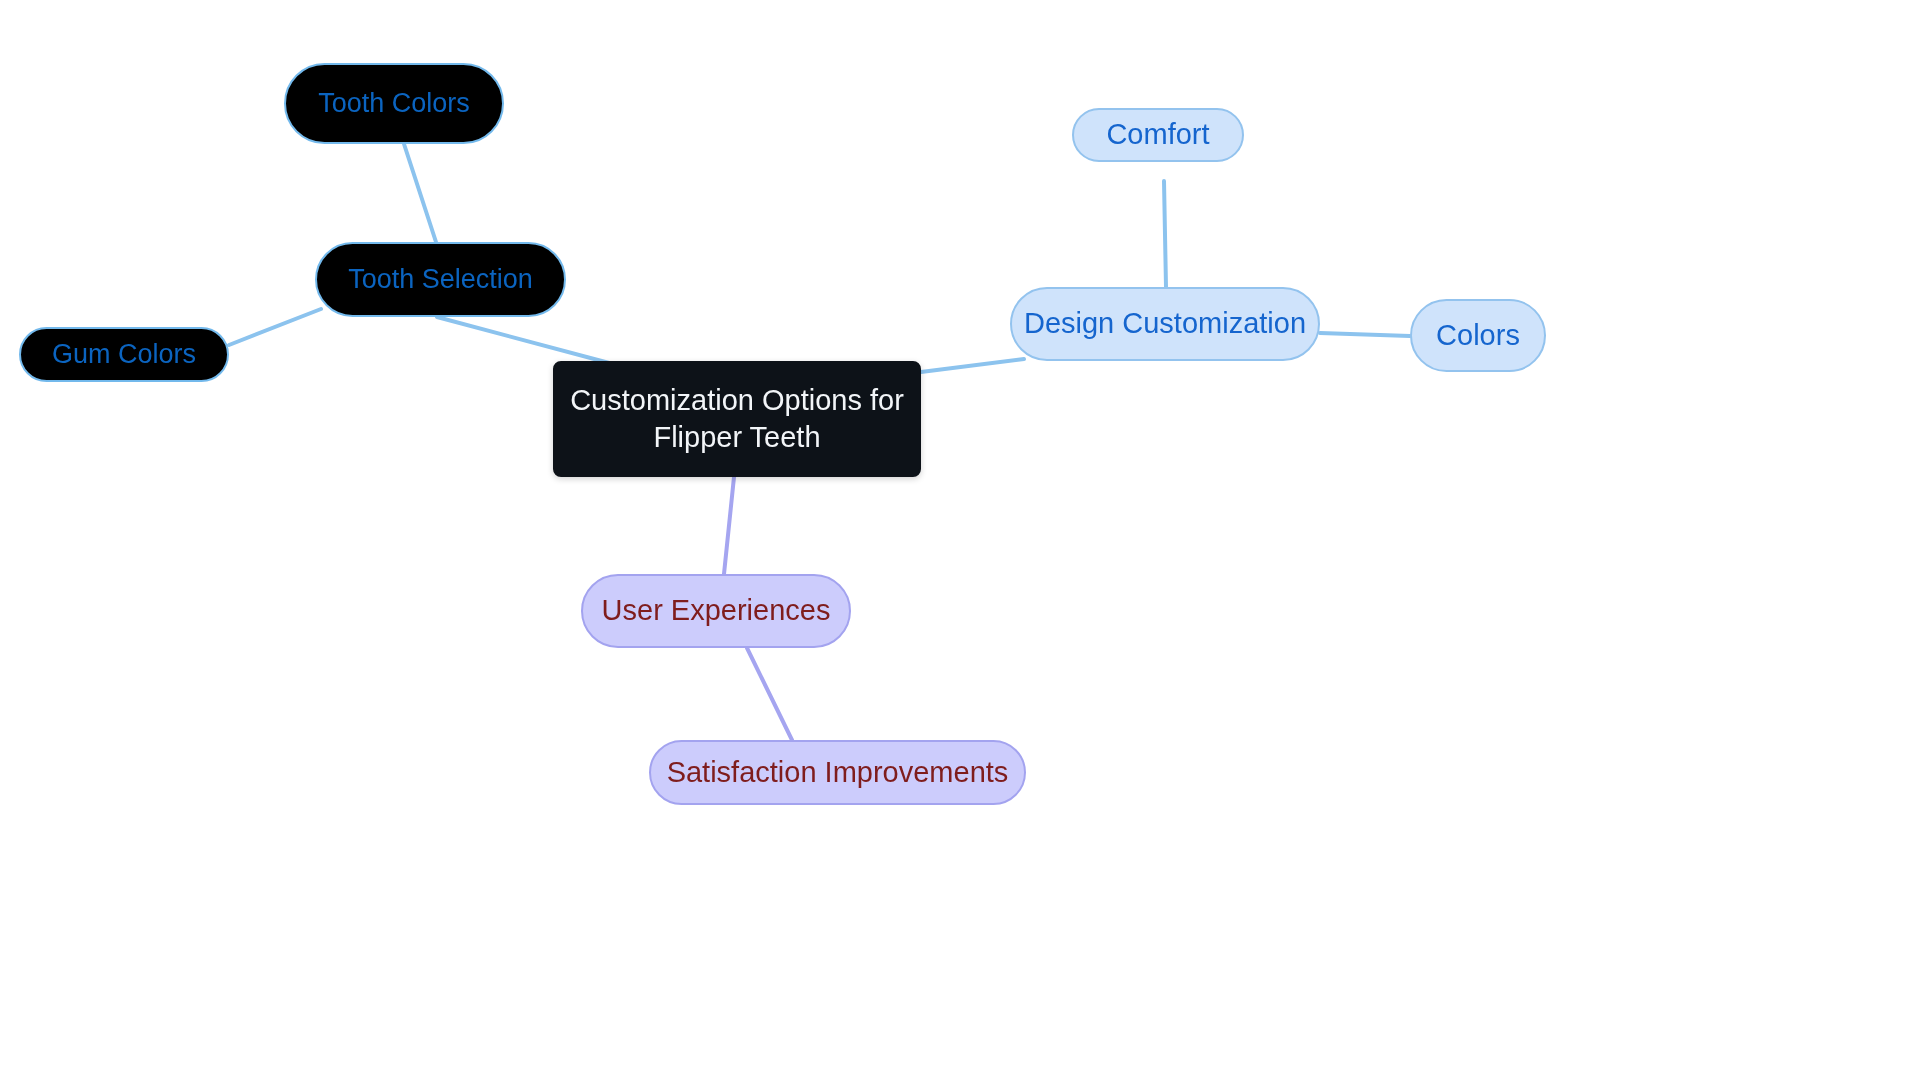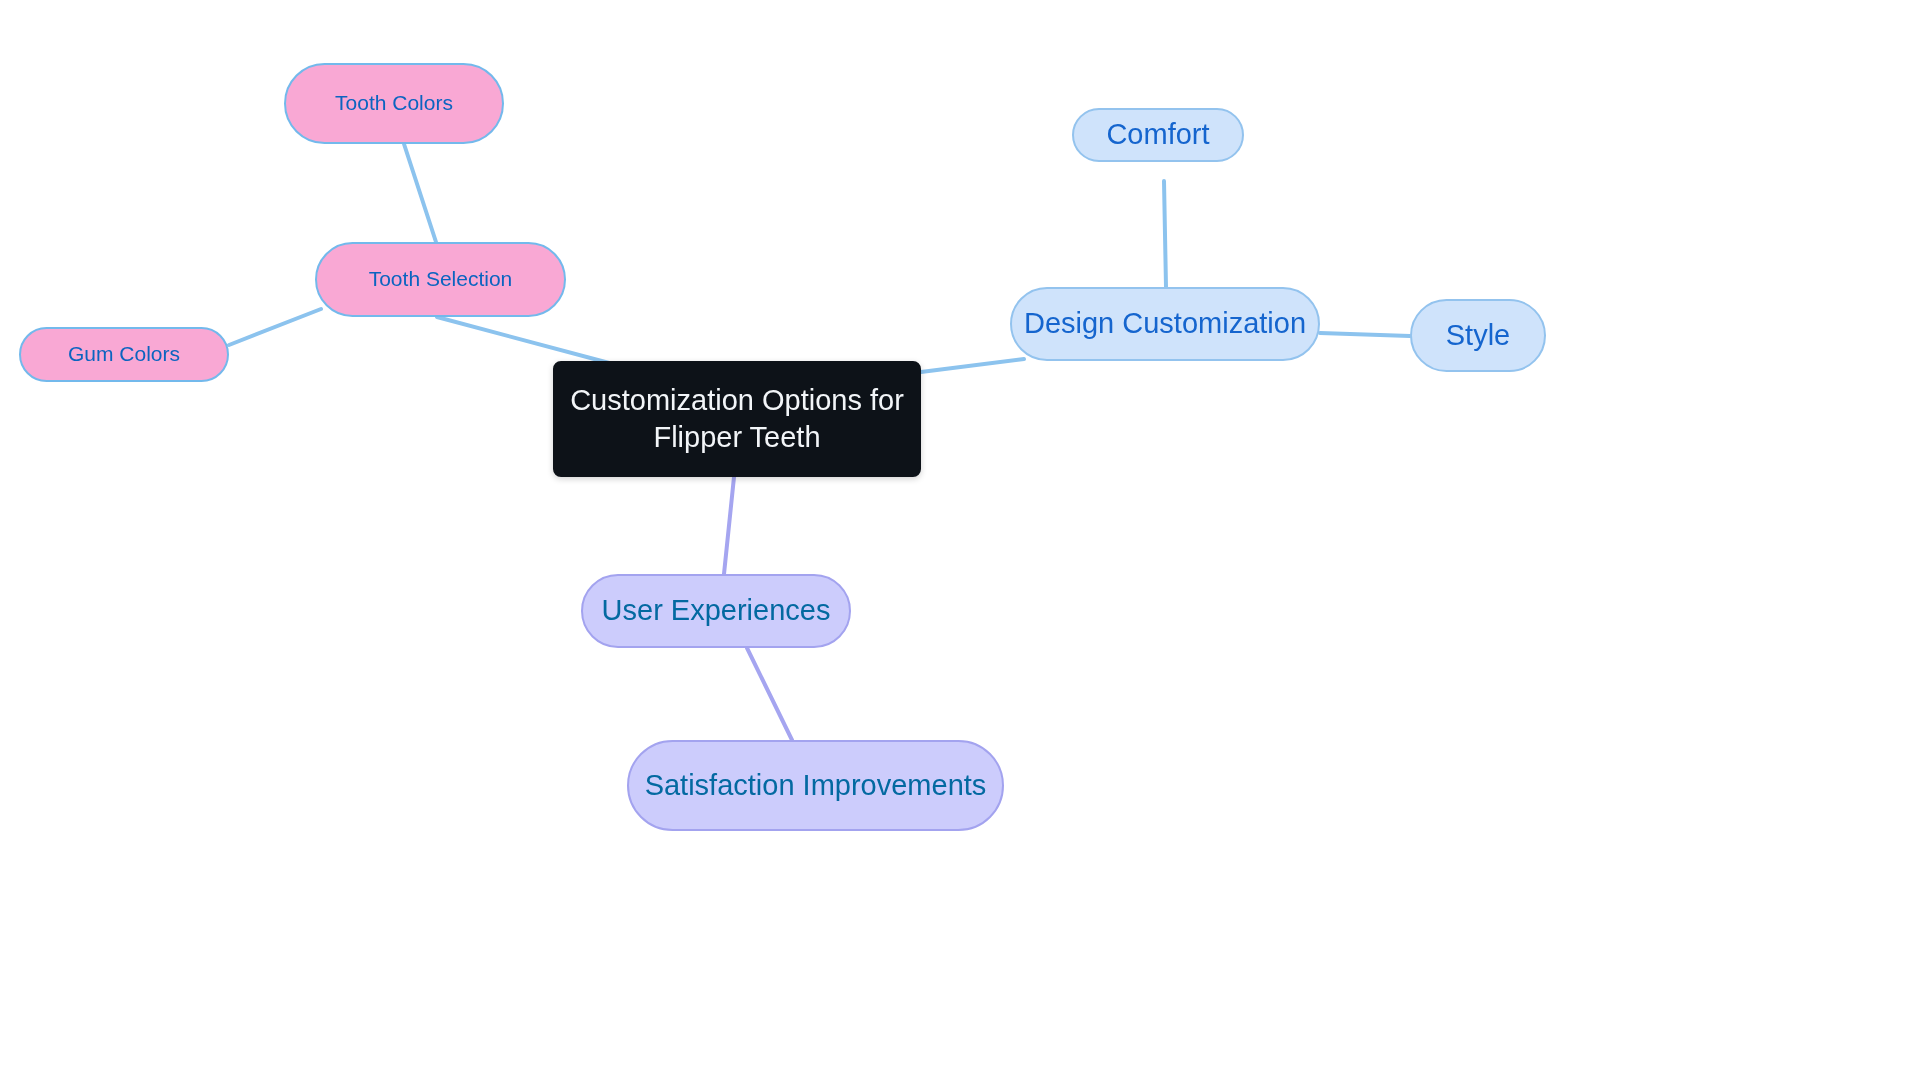--- a/index.html
+++ b/index.html
@@ -37,37 +37,37 @@
   }
   .node-root {
     background: #0d1218;
     border-color: #0d1218;
     color: #f2f5f8;
     border-radius: 8px;
     font-size: 29px;
     box-shadow: 0 2px 6px rgba(0,0,0,0.18);
   }
   .node-branch-blue {
-    background: #f9a8d4;
+    background: #000000;
     border-color: #73b9ec;
     color: #0b64c0;
     border-radius: 46px;
-    font-size: 21px;
+    font-size: 27px;
   }
   .node-branch-paleblue {
     background: #cfe3fb;
     border-color: #93c3ee;
     color: #1565ce;
     border-radius: 46px;
     font-size: 29px;
   }
   .node-branch-purple {
     background: #ccccfc;
     border-color: #a3a3ef;
-    color: #0369a1;
+    color: #7f1d1d;
     border-radius: 46px;
     font-size: 29px;
   }
 </style>
 </head>
 <body>
 
 <div id="canvas">
   <svg id="edge-layer" viewBox="0 0 1920 1083" xmlns="http://www.w3.org/2000/svg">
       <line x1="613" y1="364" x2="437" y2="317" stroke="#8cc3ee" stroke-width="4" stroke-linecap="round"></line>
@@ -80,17 +80,17 @@
       <line x1="747" y1="648" x2="792" y2="740" stroke="#a5a5f0" stroke-width="4" stroke-linecap="round"></line>
     </svg>
   <div id="node-layer">
       <div class="node node-root" style="left: 553px; top: 361px; width: 368px; height: 116px;">Customization Options for
 Flipper Teeth</div>
       <div class="node node-branch-blue" style="left: 315px; top: 242px; width: 251px; height: 75px;">Tooth Selection</div>
       <div class="node node-branch-blue" style="left: 284px; top: 63px; width: 220px; height: 81px;">Tooth Colors</div>
       <div class="node node-branch-blue" style="left: 19px; top: 327px; width: 210px; height: 55px;">Gum Colors</div>
       <div class="node node-branch-paleblue" style="left: 1010px; top: 287px; width: 310px; height: 74px;">Design Customization</div>
       <div class="node node-branch-paleblue" style="left: 1072px; top: 108px; width: 172px; height: 54px;">Comfort</div>
-      <div class="node node-branch-paleblue" style="left: 1410px; top: 299px; width: 136px; height: 73px;">Style</div>
+      <div class="node node-branch-paleblue" style="left: 1410px; top: 299px; width: 136px; height: 73px;">Colors</div>
       <div class="node node-branch-purple" style="left: 581px; top: 574px; width: 270px; height: 74px;">User Experiences</div>
-      <div class="node node-branch-purple" style="left: 627px; top: 740px; width: 377px; height: 91px;">Satisfaction Improvements</div>
+      <div class="node node-branch-purple" style="left: 649px; top: 740px; width: 377px; height: 65px;">Satisfaction Improvements</div>
     </div>
 </div>
 
 </body></html>

